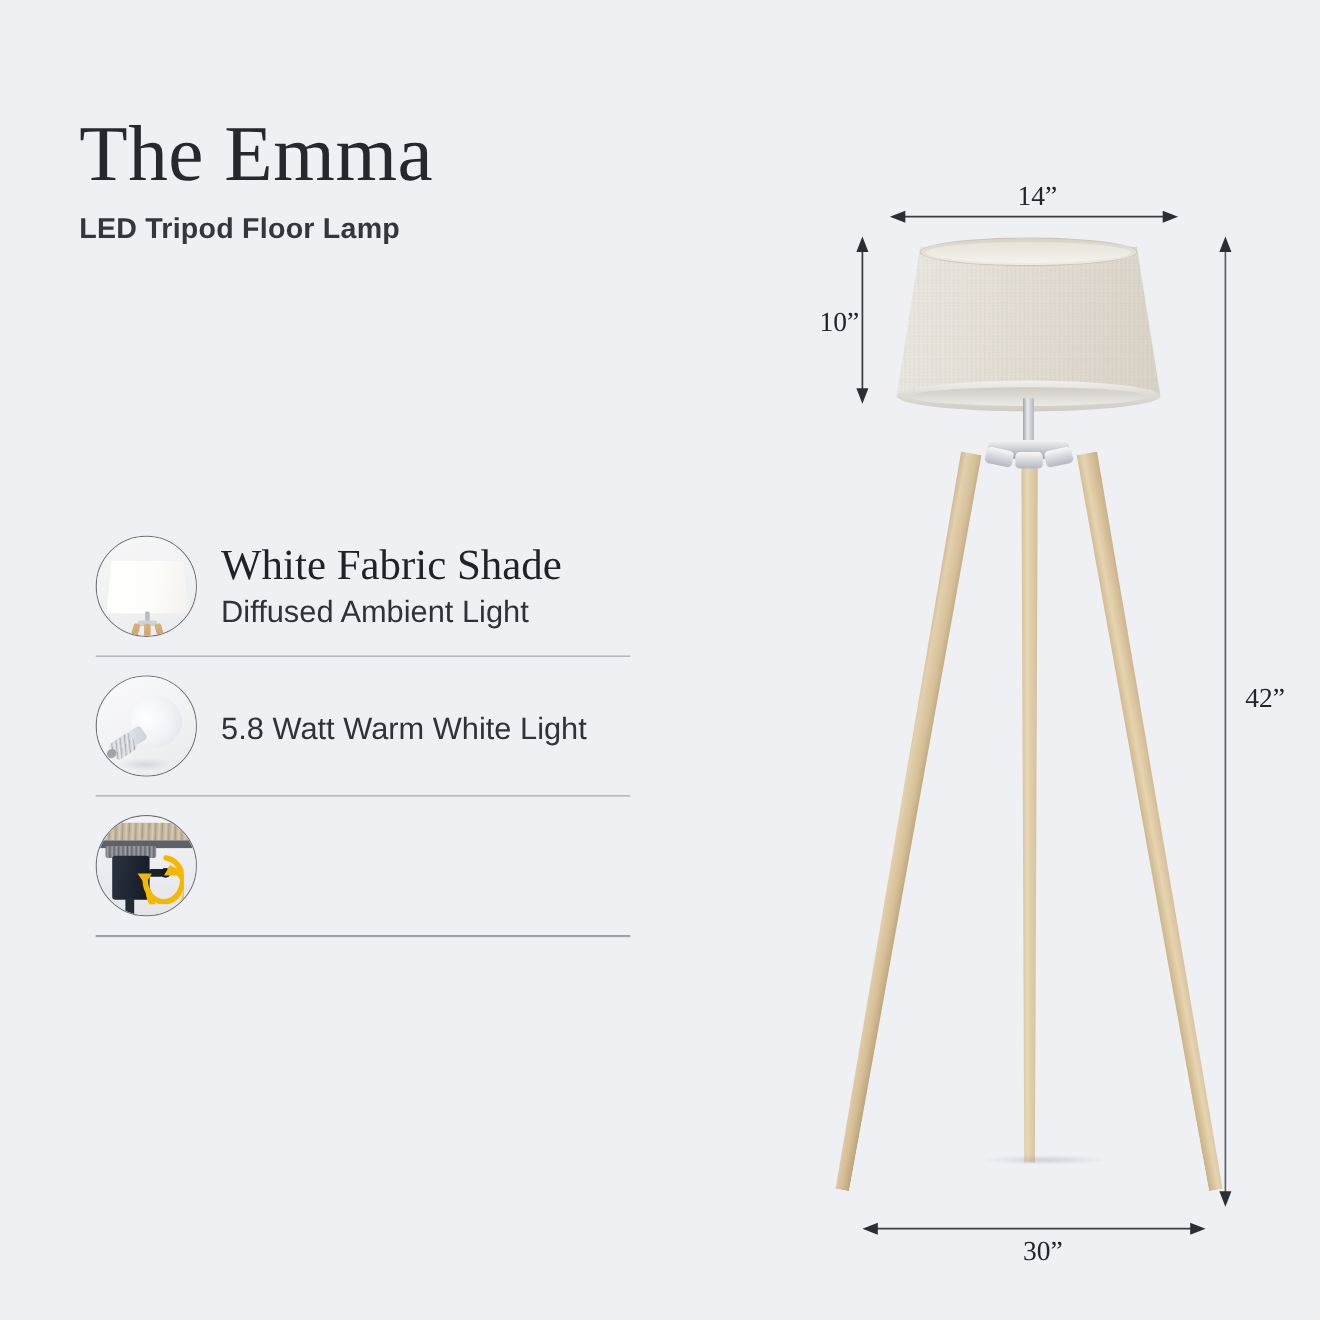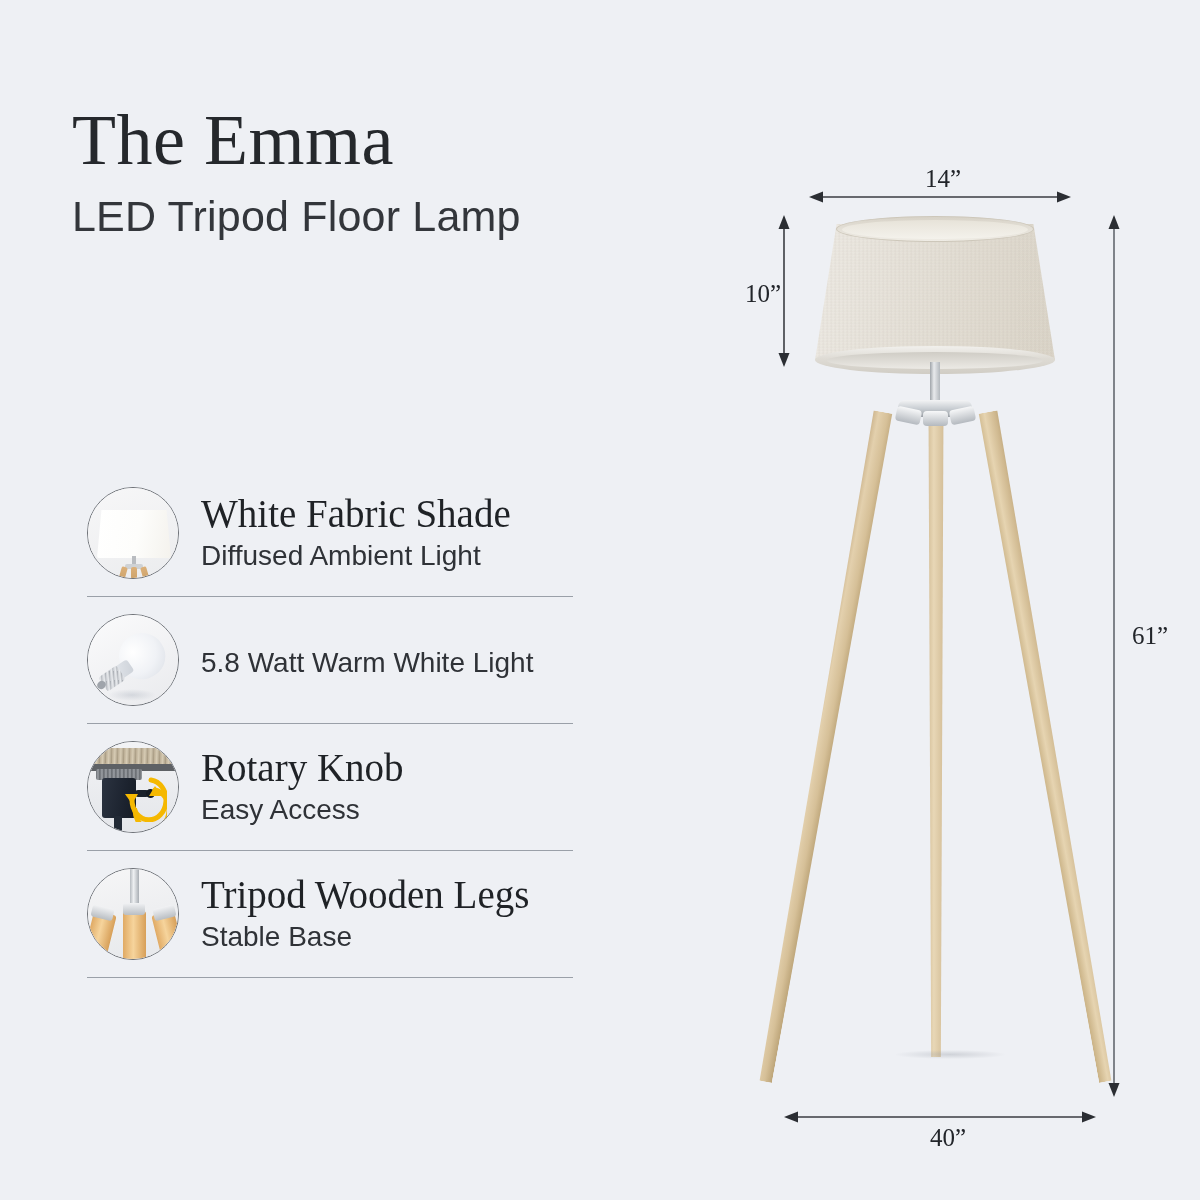--- a/index.html
+++ b/index.html
@@ -27,22 +27,22 @@
     font-family: "Liberation Serif", serif;
     font-size: 72px;
     font-weight: 400;
     color: #25282c;
     letter-spacing: 0.5px;
     line-height: 1.0;
   }
 
   #product-subtitle {
     font-family: "Liberation Sans", sans-serif;
-    font-size: 43px;
-    font-weight: 400;
+    font-size: 26px;
+    font-weight: 700;
     color: #33363b;
     margin-top: 16px;
     letter-spacing: 0.2px;
   }
 
   
   #feature-list { position: absolute; left: 87px; top: 470px; width: 500px; }
 
   .feature-row {
     position: relative;
@@ -343,46 +343,24 @@
           <div class="t3-knob"></div>
           <div class="t3-knobTip"></div>
           <svg class="t3-arrow" viewBox="0 0 46 52">
             <path d="M30,10 A17,20 0 1 1 11,30" fill="none" stroke="#f5b800" stroke-width="5" stroke-linecap="round"></path>
             <polygon points="11,34 4,24 17,24" fill="#f5b800"></polygon>
             <path d="M14,40 A17,20 0 1 0 34,20" fill="none" stroke="#f5b800" stroke-width="5" stroke-linecap="round"></path>
             <polygon points="34,16 41,26 28,26" fill="#f5b800"></polygon>
           </svg>
         </div>
       </div>
-      <div class="feature-text">
-        <div class="feature-title">Rotary Knob</div>
-        <div class="feature-sub">Easy Access</div>
-      </div>
     </div>
 
     <div class="divider"></div>
 
-    <div class="feature-row">
-      <div class="feature-thumb">
-        <div class="thumb-art">
-          <div class="t4-bg"></div>
-          <div class="t4-stem"></div>
-          <div class="t4-legWood t4-g1"></div>
-          <div class="t4-legWood t4-g2"></div>
-          <div class="t4-legWood t4-g3"></div>
-          <div class="t4-cap t4-g1c"></div>
-          <div class="t4-cap t4-g3c"></div>
-          <div class="t4-cap t4-g2c"></div>
-        </div>
-      </div>
-      <div class="feature-text">
-        <div class="feature-title">Tripod Wooden Legs</div>
-        <div class="feature-sub">Stable Base</div>
-      </div>
-    </div>
 
     <div class="divider"></div>
   </div>
 
   <div id="product-photo">
 
     <div id="lamp-shade">
       <div id="shade-body"></div>
       <div id="shade-texture"></div>
       <div id="shade-bottom-rim"></div>
@@ -423,22 +401,22 @@
     <polygon points="9,3 3.5,17 14.5,17" fill="#2b2e33"></polygon>
     <polygon points="9,155 3.5,141 14.5,141" fill="#2b2e33"></polygon>
   </svg>
   <div class="dim-label" id="dim-10-label">10”</div>
 
   <svg class="dim-svg" style="left:1105px; top:212px; width:20px; height:888px;">
     <line x1="9" y1="14" x2="9" y2="874" stroke="#5a5f66" stroke-width="1.5"></line>
     <polygon points="9,3 3.5,17 14.5,17" fill="#2b2e33"></polygon>
     <polygon points="9,885 3.5,871 14.5,871" fill="#2b2e33"></polygon>
   </svg>
-  <div class="dim-label" id="dim-61-label">61”</div>
+  <div class="dim-label" id="dim-61-label">42”</div>
 
   <svg class="dim-svg" style="left:780px; top:1108px; width:320px; height:20px;">
     <line x1="16" y1="9" x2="304" y2="9" stroke="#3a3d42" stroke-width="1.6"></line>
     <polygon points="4,9 18,3.5 18,14.5" fill="#2b2e33"></polygon>
     <polygon points="316,9 302,3.5 302,14.5" fill="#2b2e33"></polygon>
   </svg>
-  <div class="dim-label" id="dim-20-label">40”</div>
+  <div class="dim-label" id="dim-20-label">30”</div>
 
 </div>
 
 </body></html>

